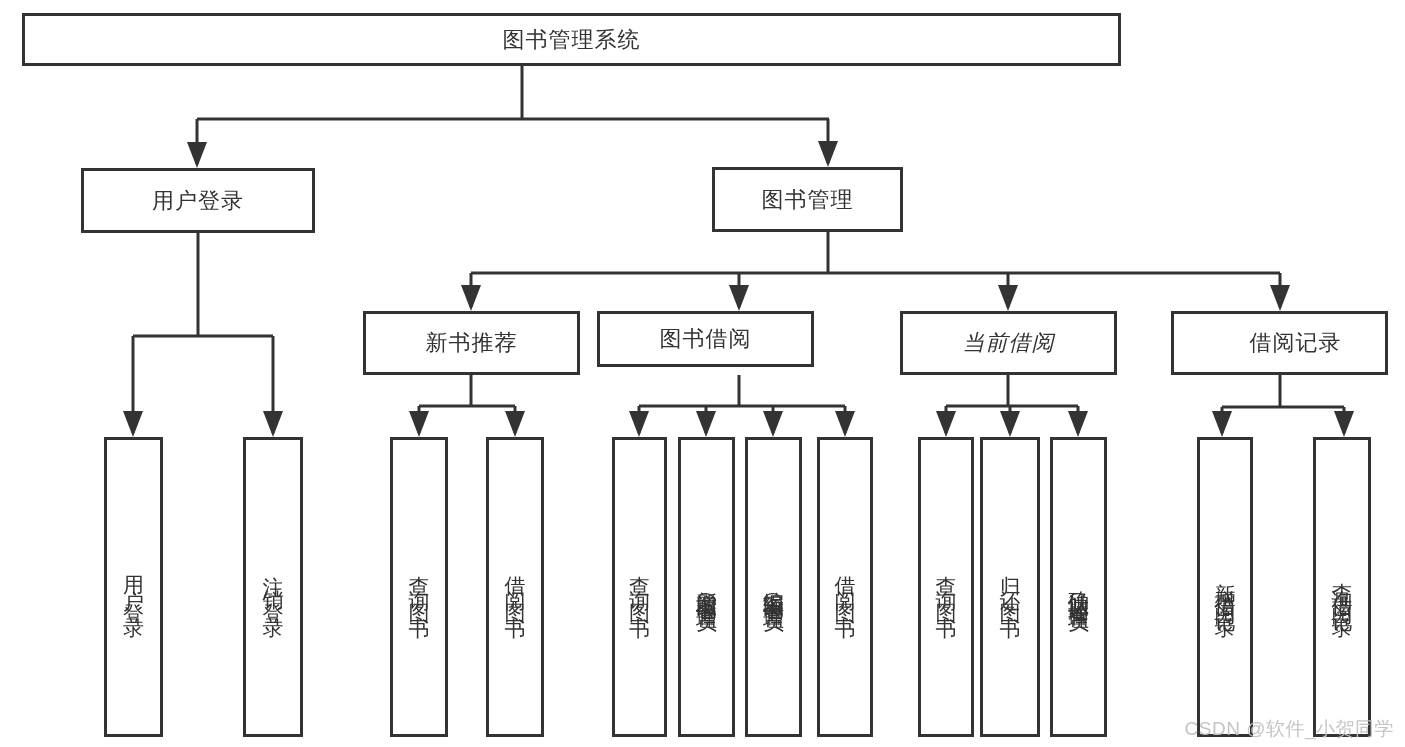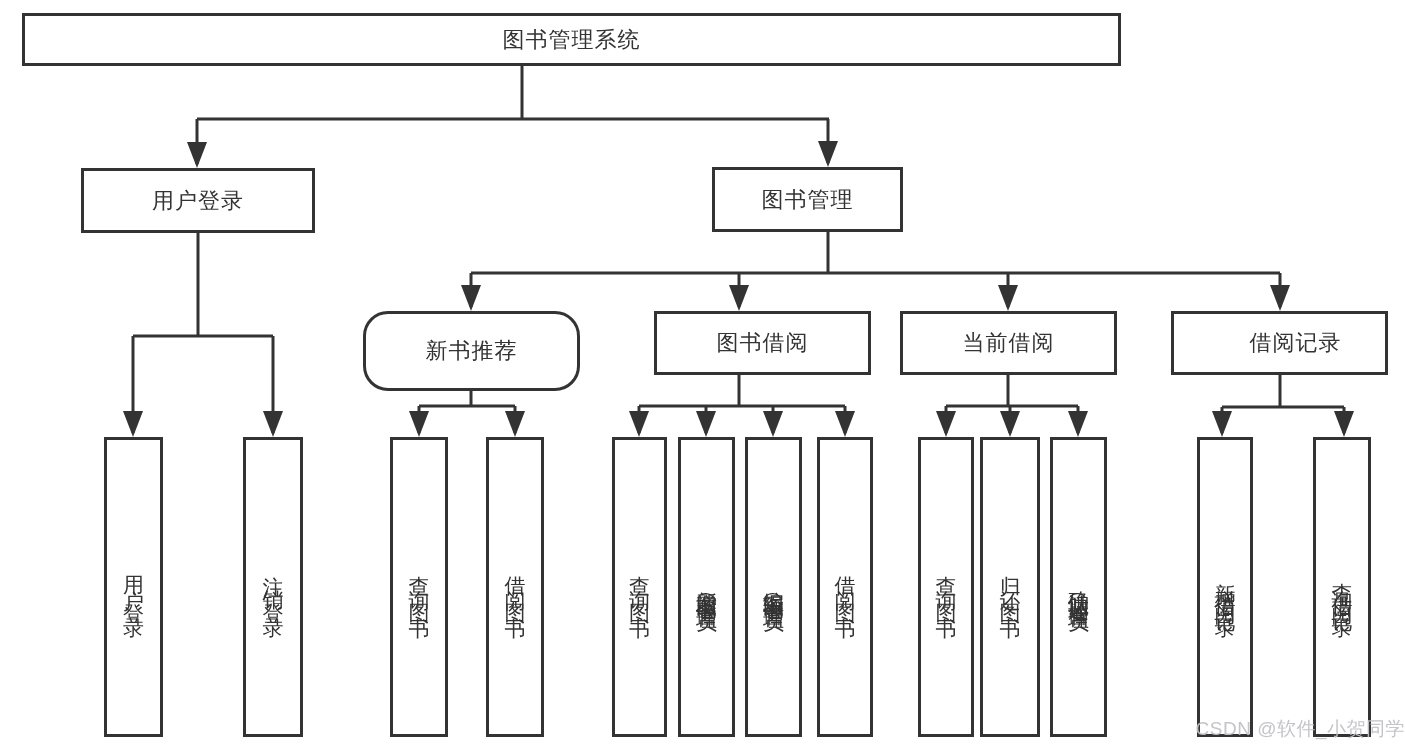--- a/index.html
+++ b/index.html
@@ -23,21 +23,21 @@
     background:#ffffff;border:3px solid #333333;
     box-sizing:border-box;
     display:flex;align-items:center;justify-content:center;
     writing-mode:vertical-rl;text-orientation:mixed;
     font-size:21px;white-space:nowrap;
   }
   .ls4{letter-spacing:14px;}
   .ls6{letter-spacing:7px;}
   .ls9{letter-spacing:3px;}
   .watermark{
-    position:absolute;z-index:3;right:0;bottom:5px;
+    position:absolute;z-index:3;right:11px;bottom:5px;
     font-size:19px;color:rgba(193,193,198,0.95);
     letter-spacing:0.5px;
   }
 </style>
 </head>
 <body>
 
 <div id="canvas">
 
   <svg class="wires" width="1405" height="747" viewBox="0 0 1405 747">
@@ -104,23 +104,23 @@
       <path d="M1212 411 L1232 411 L1222 437 Z"></path>
       <path d="M1334 411 L1354 411 L1344 437 Z"></path>
     </g>
   </svg>
 
   <div class="box" style="left:22px;top:13px;width:1099px;height:53px;">图书管理系统</div>
 
   <div class="box" style="left:81px;top:168px;width:234px;height:65px;">用户登录</div>
   <div class="box" style="left:712px;top:167px;width:191px;height:65px;">图书管理</div>
 
-  <div class="box" style="left:363px;top:311px;width:217px;height:80px;border-radius:25px;">新书推荐</div>
-  <div class="box" style="left:654px;top:311px;width:217px;height:64px;text-align:center;">图书借阅</div>
-  <div class="box" style="left:900px;top:311px;width:217px;height:64px;">当前借阅</div>
+  <div class="box" style="left:363px;top:311px;width:217px;height:64px;">新书推荐</div>
+  <div class="box" style="left:597px;top:311px;width:217px;height:56px;text-align:center;">图书借阅</div>
+  <div class="box" style="left:900px;top:311px;width:217px;height:64px;font-style:italic;">当前借阅</div>
   <div class="box" style="left:1171px;top:311px;width:217px;height:64px;padding-left:32px;">借阅记录</div>
 
   <div class="leaf ls4" style="left:104px;width:59px;">用户登录</div>
   <div class="leaf ls4" style="left:243px;width:60px;">注销登录</div>
 
   <div class="leaf ls4" style="left:390px;width:58px;">查询图书</div>
   <div class="leaf ls4" style="left:486px;width:58px;">借阅图书</div>
 
   <div class="leaf ls4" style="left:612px;width:55px;">查询图书</div>
   <div class="leaf ls9" style="left:678px;width:57px;">新增图书（管理员）</div>

